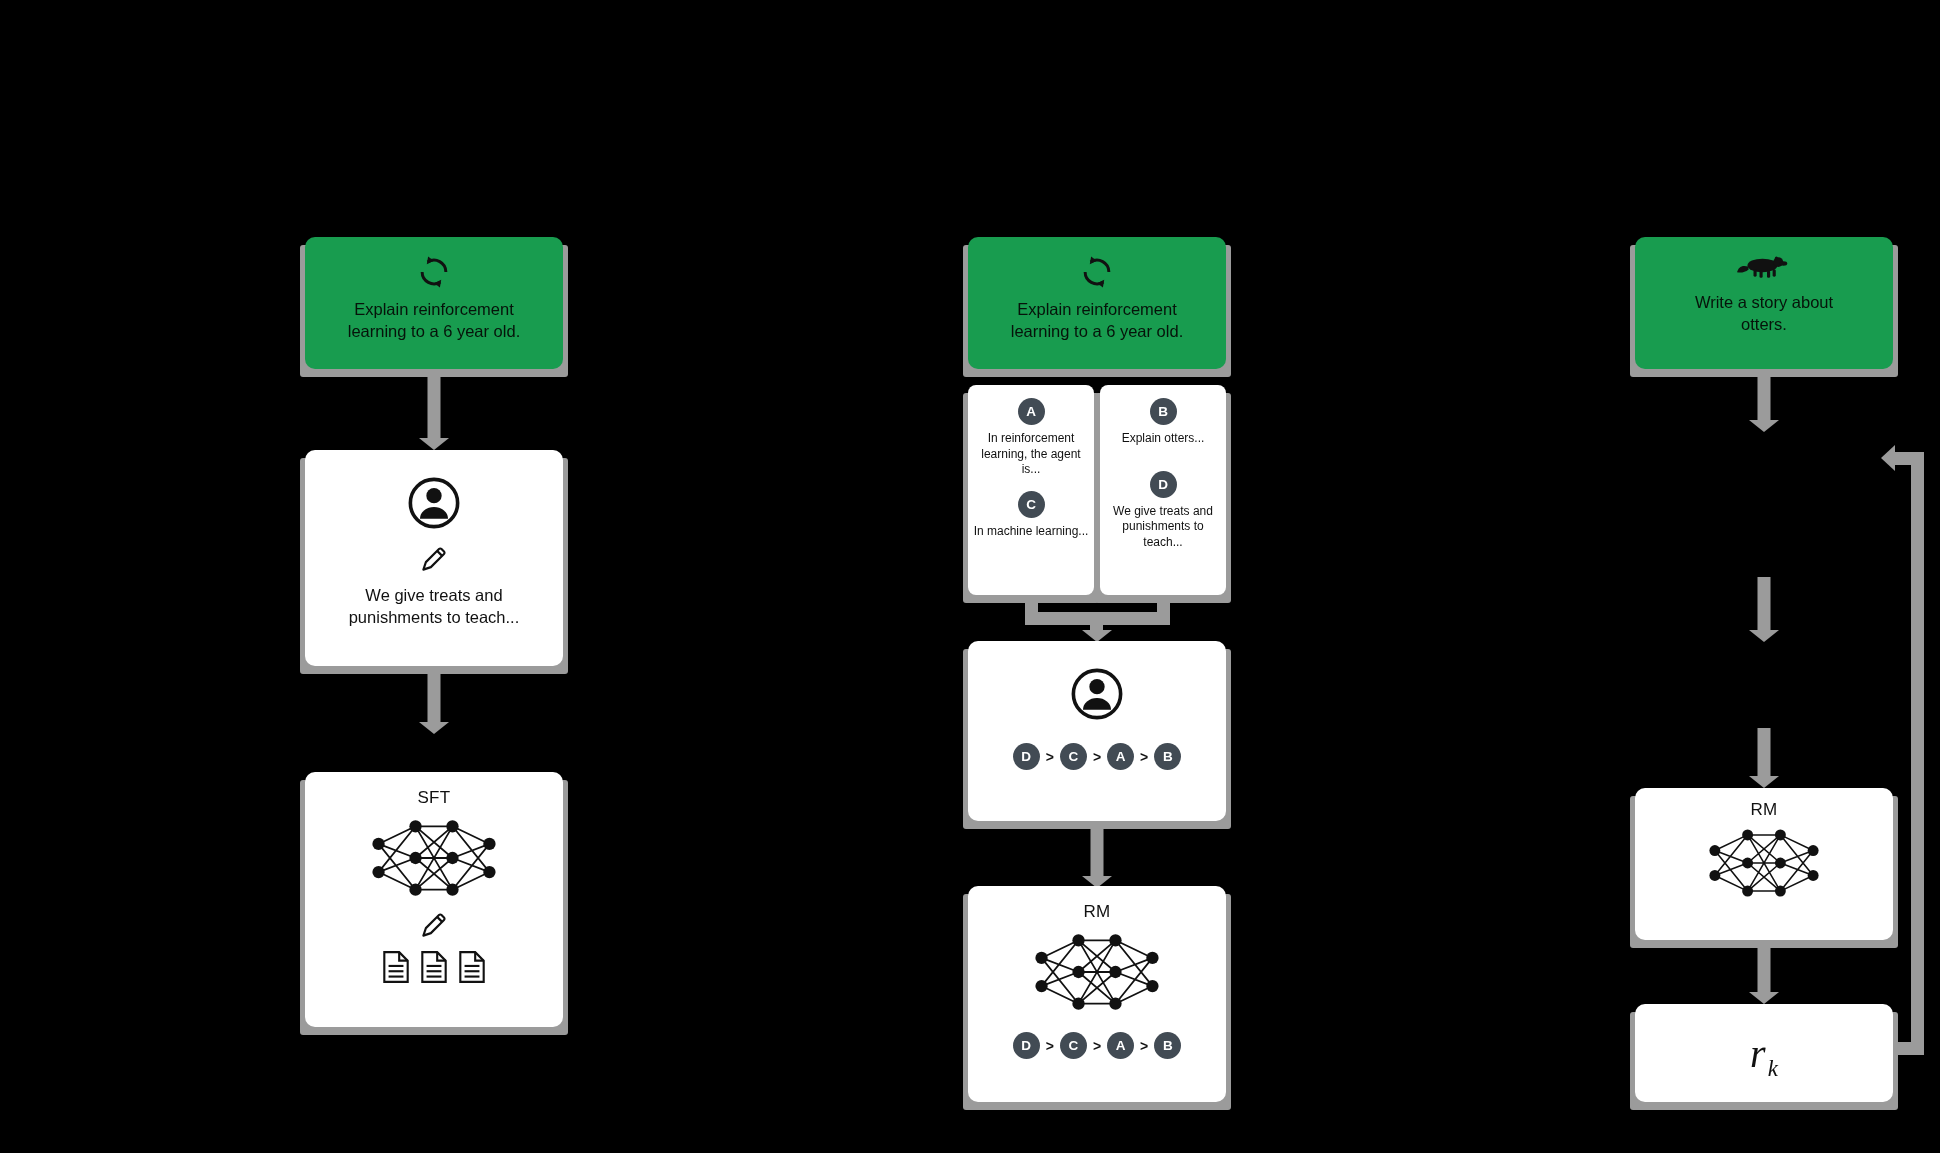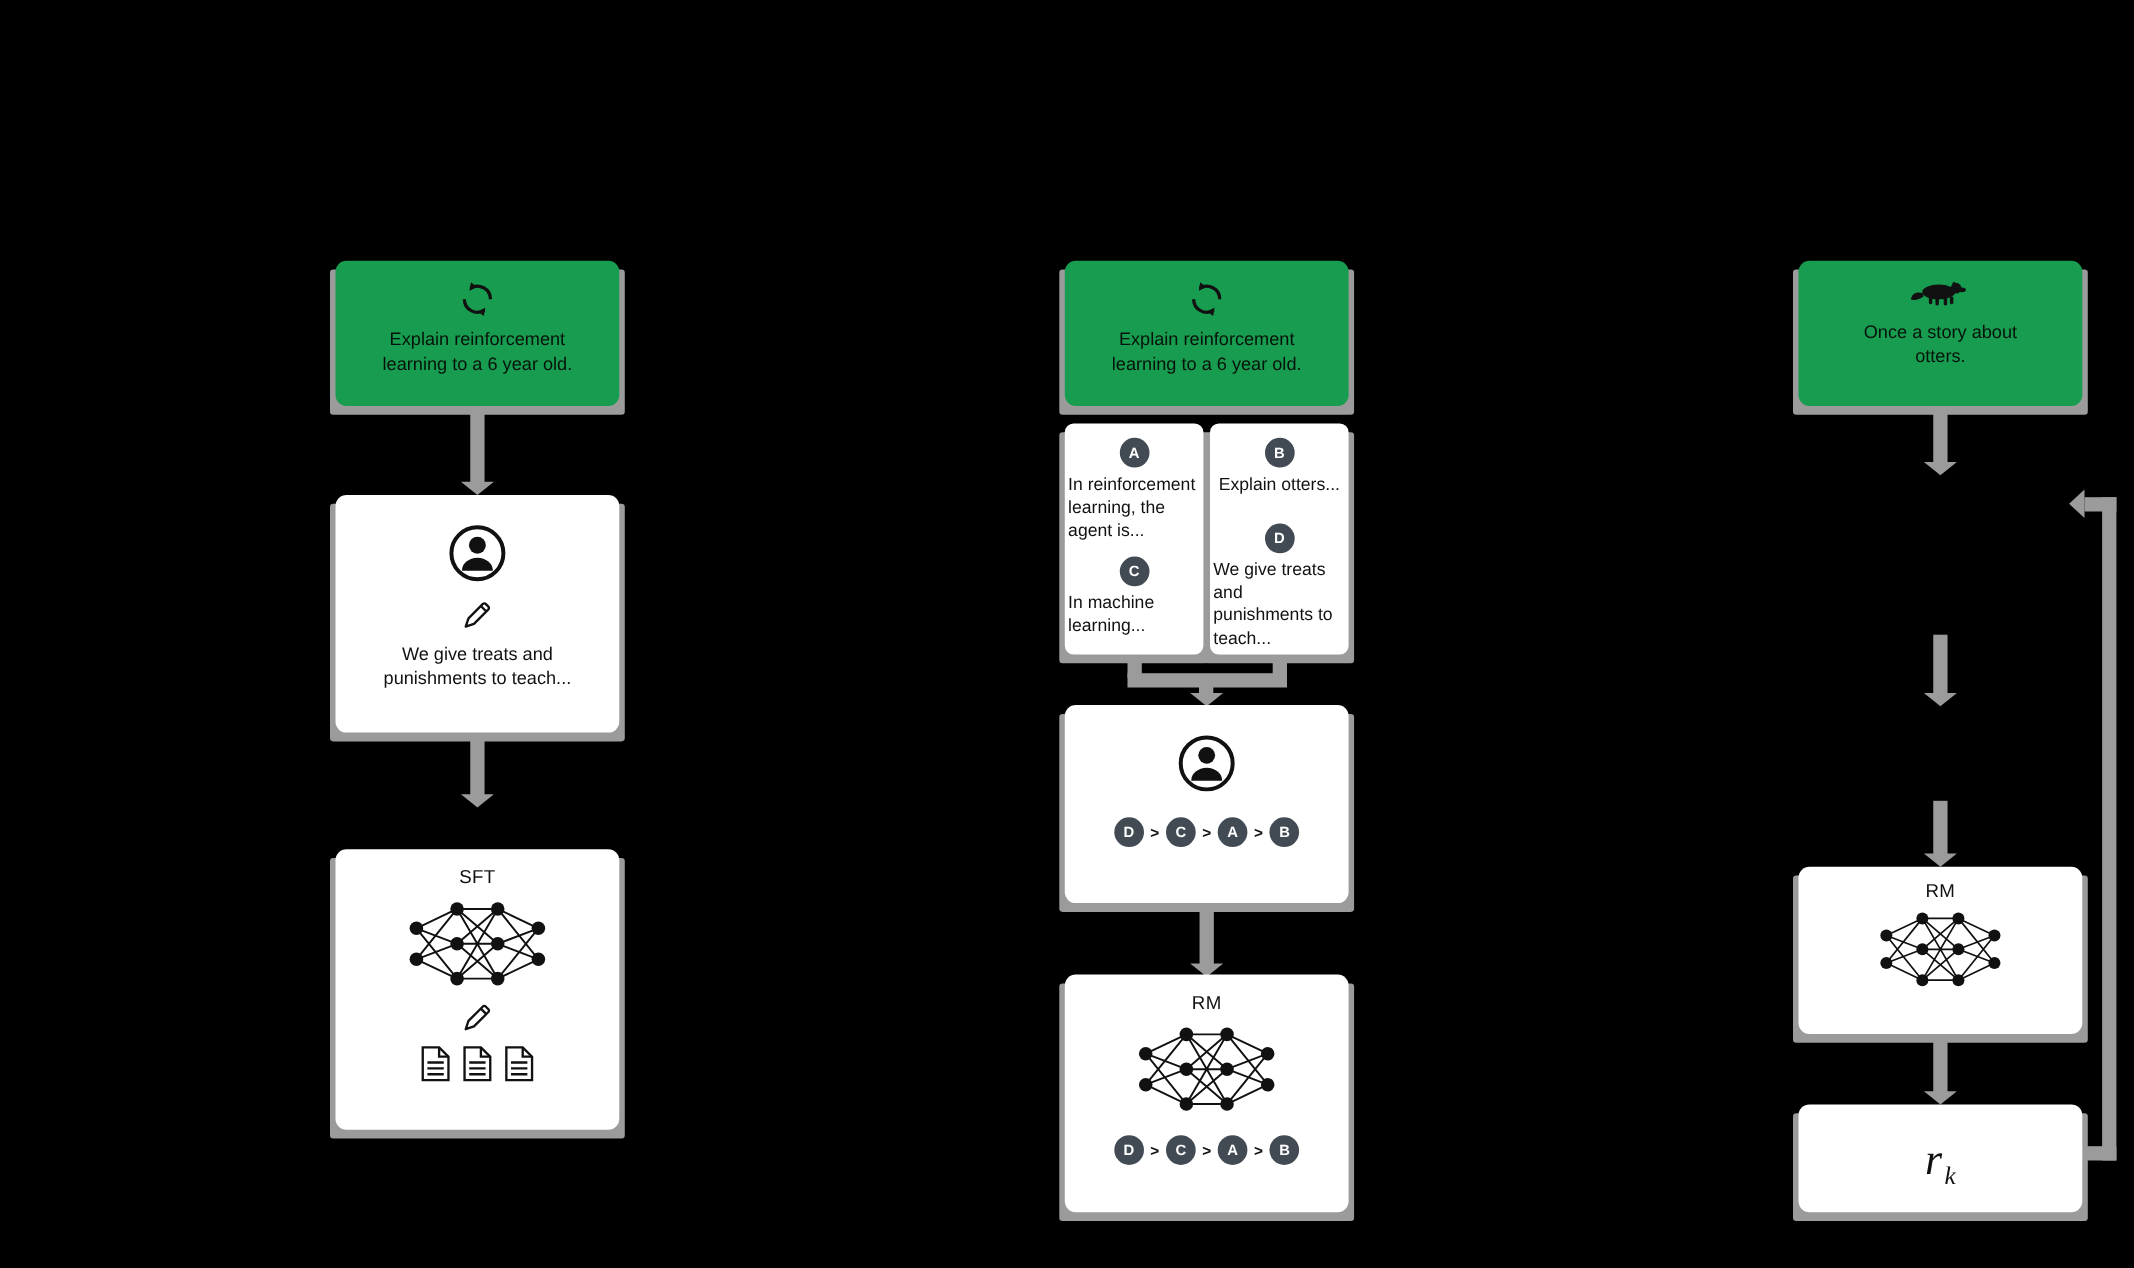--- a/index.html
+++ b/index.html
@@ -16,21 +16,21 @@
   }
   .box::before {
     content:""; position:absolute; z-index:-1;
     left:-5px; right:-5px; top:8px; bottom:-8px;
     background:#9B9B9B; border-radius:3px;
   }
   .box.green { background:#189C4F; }
   .prompt-text { font-size:16.5px; font-weight:500; line-height:1.32; text-align:center; color:#06130a; margin-top:9px; }
   .body-text   { font-size:16.5px; line-height:1.35; text-align:center; color:#111; }
   .model-label { font-size:17px; font-weight:500; color:#111; letter-spacing:.3px; }
-  .small-text  { font-size:16px; line-height:1.3; text-align:left; color:#111; margin-top:6px; padding:0 3px; }
+  .small-text  { font-size:12px; line-height:1.3; text-align:center; color:#111; margin-top:6px; padding:0 3px; }
   
   .badge {
     width:27px; height:27px; border-radius:50%; background:#424B54; color:#fff;
     font-weight:700; font-size:13.5px; display:flex; align-items:center; justify-content:center;
     flex:0 0 auto;
   }
   .ranking { display:flex; align-items:center; gap:6px; }
   .gt { font-weight:700; font-size:14px; color:#111; }
   
   .down-arrow { position:absolute; width:30px; }
@@ -243,21 +243,21 @@
 
   <div class="vbar" style="left:1911px; top:452px; width:13px; height:603px"></div>
   <div class="hbar" style="left:1889px; top:1042px; width:35px; height:13px"></div>
   <div class="hbar" style="left:1895px; top:452px; width:29px; height:13px"></div>
   <div class="tri-left" style="left:1881px; top:445px"></div>
 
   <div class="box green" style="left:1635px; top:237px; width:258px; height:132px; padding-top:16px">
     <svg class="icon" width="58" height="30">
         <use href="#otter"></use>
       </svg>
-    <div class="prompt-text" style="max-width:150px">Once a story about otters.</div>
+    <div class="prompt-text" style="max-width:150px">Write a story about otters.</div>
   </div>
 
 
 
   <div class="box" style="left:1635px; top:788px; width:258px; height:152px; padding-top:12px">
     <div class="model-label">RM</div>
     <svg class="icon" width="118" height="78" style="margin-top:4px">
         <use href="#nn"></use>
       </svg>
   </div>

